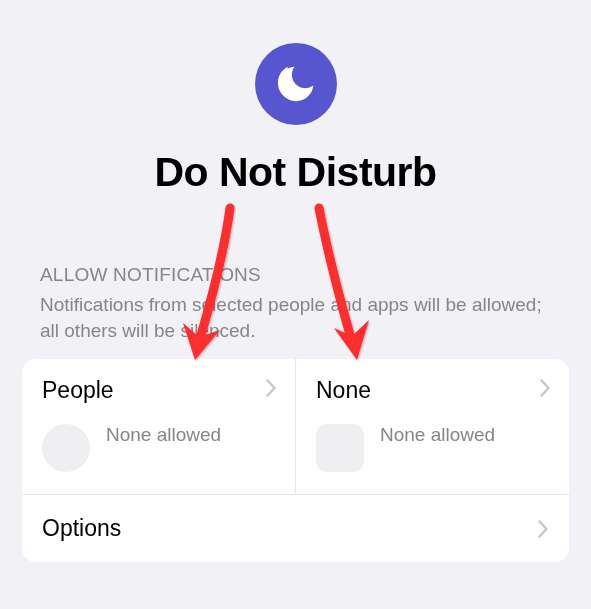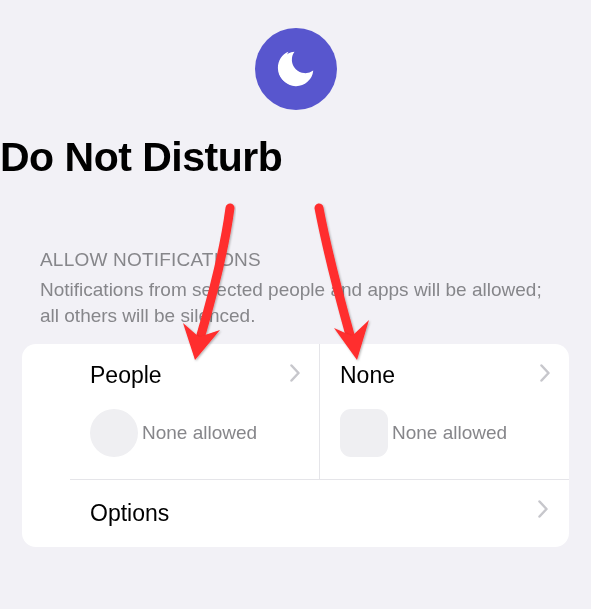--- a/index.html
+++ b/index.html
@@ -9,21 +9,22 @@
     }
     body {
       font-family: -apple-system, BlinkMacSystemFont, 'Segoe UI', Helvetica, Arial, sans-serif;
       background: #f2f1f6;
       width: 591px;
       height: 609px;
       overflow: hidden;
       position: relative;
     }
     .header {
-      padding-top: 28px;
+      text-align: center;
+      padding-top: 43px;
     }
     .moon-icon-wrapper {
       width: 82px;
       height: 82px;
       background: #5856ce;
       border-radius: 50%;
       margin: 0 auto;
       display: flex;
       align-items: center;
       justify-content: center;
@@ -55,21 +56,20 @@
       font-size: 19px;
       color: #86868a;
       padding: 6px 18px 0;
       line-height: 1.35;
     }
     .card-group {
       background: #fff;
       border-radius: 14px;
       margin-top: 16px;
       overflow: hidden;
-      padding-left: 48px;
     }
     .card-row-split {
       display: flex;
       border-bottom: 1px solid #e5e5e9;
     }
     .card-half {
       flex: 1;
       padding: 18px 20px 22px;
       position: relative;
       cursor: pointer;
@@ -86,44 +86,44 @@
       position: absolute;
       right: 18px;
       top: 20px;
     }
     .chevron svg {
       width: 11px;
       height: 18px;
     }
     .sub-row {
       display: flex;
-      align-items: center;
+      align-items: flex-start;
       margin-top: 20px;
-      gap: 4px;
+      gap: 16px;
     }
     .placeholder-circle {
       width: 48px;
       height: 48px;
       background: #efeff2;
       border-radius: 50%;
     }
     .placeholder-square {
       width: 48px;
       height: 48px;
       background: #efeff2;
       border-radius: 11px;
     }
     .sub-text {
       font-size: 19px;
       color: #86868a;
     }
     .card-row {
       padding: 20px;
       display: flex;
-      align-items: flex-start;
+      align-items: flex-end;
       justify-content: space-between;
       cursor: pointer;
     }
     .arrow-annotation {
       position: absolute;
       pointer-events: none;
       z-index: 10;
     }
     .arrow1 {
       left: 175px;

